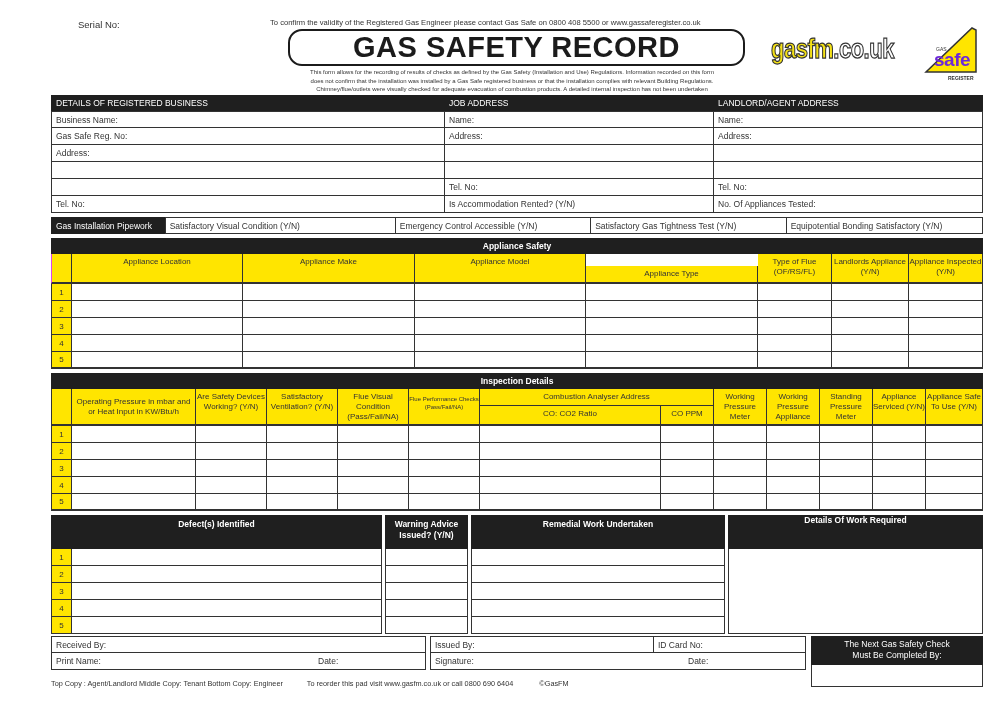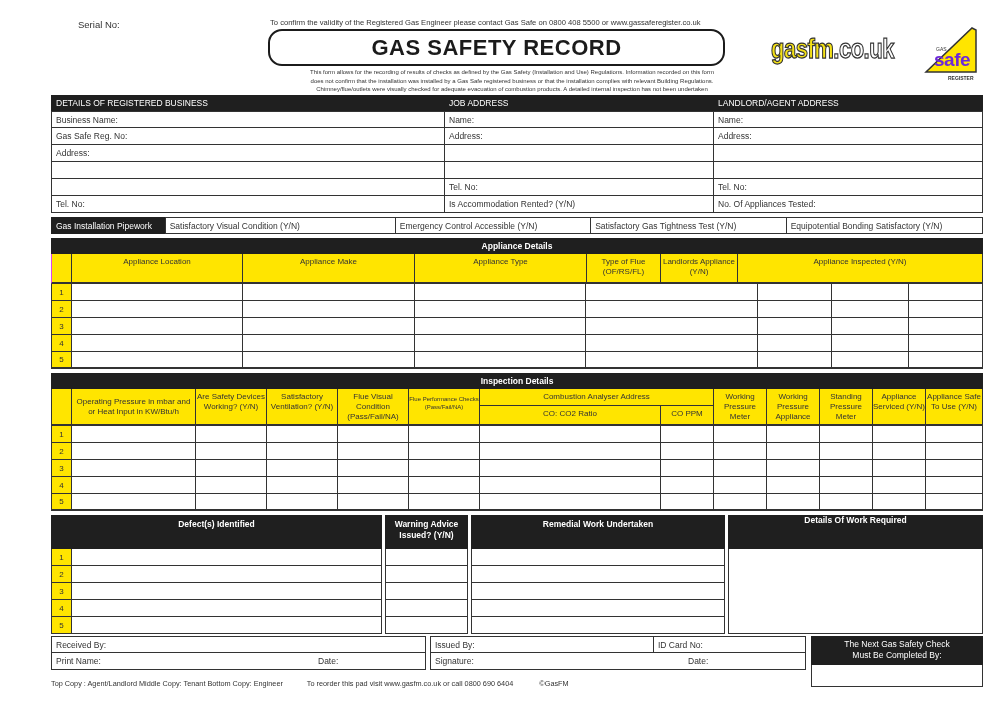--- a/index.html
+++ b/index.html
@@ -1,22 +1,22 @@
 <!DOCTYPE html>
 <html><head>
 <meta charset="utf-8">
 <style>
   * { box-sizing: border-box; margin: 0; padding: 0; }
   html, body { width: 1000px; height: 707px; background: #ffffff; overflow: hidden; }
   body { position: relative; font-family: "Liberation Sans", sans-serif; color: #1f1f1f; }
   .abs { position: absolute; }
   .serial { left: 78px; top: 19px; font-size: 9.5px; color: #333; }
   .confirm { left: 270px; top: 18px; width: 475px; font-size: 7.6px; color: #333; white-space: nowrap; }
-  .title-box { left: 268px; top: 29px; width: 457px; height: 37px; border: 2px solid #1b1b1b; border-radius: 14px;
-    display: flex; align-items: center; justify-content: center; font-weight: bold; font-size: 22px; letter-spacing: 0.5px; color: #1b1b1b; }
+  .title-box { left: 288px; top: 29px; width: 457px; height: 37px; border: 2px solid #1b1b1b; border-radius: 14px;
+    display: flex; align-items: center; justify-content: center; font-weight: bold; font-size: 29px; letter-spacing: 0.5px; color: #1b1b1b; }
   .disclaimer { left: 262px; top: 68px; width: 500px; font-size: 6px; line-height: 8.5px; text-align: center; color: #333; }
   .gasfm-logo { left: 771px; top: 33px; font-size: 22px; font-weight: bold; letter-spacing: -0.5px; font-family: "Liberation Sans", sans-serif; transform: scaleY(1.25); transform-origin: left top; }
   .gasfm-logo .g1 { color: #f5e216; -webkit-text-stroke: 1px #333; }
   .gasfm-logo .g2 { color: #fff; -webkit-text-stroke: 1px #333; }
   .gs-logo { left: 922px; top: 26px; width: 58px; height: 56px; }
 
   .bar { background: #1f1f1f; color: #fff; font-size: 8.5px; }
   .cell { border: 1px solid #333; font-size: 8.5px; color: #333; padding-left: 4px; display: flex; align-items: center; background: #fff; }
   .hdr-y { background: #ffe500; border-right: 1px solid #333; font-size: 8px; text-align: center; color: #333; padding-top: 3px; line-height: 10px; }
   .numcell { background: #ffe500; font-size: 8px; color: #333; display:flex; align-items:center; justify-content:center; border-bottom: 1px solid #333; }
@@ -80,26 +80,27 @@
 </div>
 
 <div class="abs" style="left:51px;top:217px;width:932px;height:17px;display:flex;">
   <div class="bar" style="width:118px;height:17px;display:flex;align-items:center;padding-left:5px;">Gas Installation Pipework</div>
   <div class="cell" style="width:240px;height:17px;">Satisfactory Visual Condition (Y/N)</div>
   <div class="cell" style="width:203px;height:17px;border-left:none;">Emergency Control Accessible (Y/N)</div>
   <div class="cell" style="width:203px;height:17px;border-left:none;">Satisfactory Gas Tightness Test (Y/N)</div>
   <div class="cell" style="width:204px;height:17px;border-left:none;">Equipotential Bonding Satisfactory (Y/N)</div>
 </div>
 
-<div class="abs bar" style="left:51px;top:238px;width:932px;height:16px;text-align:center;font-weight:bold;line-height:16px;">Appliance Details</div>
+<div class="abs bar" style="left:51px;top:238px;width:932px;height:16px;text-align:center;font-weight:bold;line-height:16px;">Appliance Safety</div>
 <div class="abs" style="left:51px;top:254px;width:932px;height:30px;display:flex;border-left:1px solid #d946ef;border-right:1px solid #333;border-bottom:2px solid #333;">
   <div class="hdr-y" style="width:20px;"></div>
   <div class="hdr-y" style="width:171px;">Appliance Location</div>
   <div class="hdr-y" style="width:172px;">Appliance Make</div>
-  <div class="hdr-y" style="width:172px;">Appliance Type</div>
+  <div class="hdr-y" style="width:171px;">Appliance Model</div>
+  <div class="hdr-y" style="width:172px;margin-top:12px;">Appliance Type</div>
   <div class="hdr-y" style="width:74px;">Type of Flue (OF/RS/FL)</div>
   <div class="hdr-y" style="width:77px;">Landlords Appliance (Y/N)</div>
   <div class="hdr-y" style="flex:1;border-right:none;">Appliance Inspected (Y/N)</div>
 </div>
 <div class="abs" style="left:51px;top:284px;width:932px;">
   <div style="display:flex;height:17px;border-left:1px solid #333;border-right:1px solid #333;border-bottom:1px solid #333;">
     <div class="numcell" style="width:20px;border-right:1px solid #333;border-bottom:none;">1</div>
     <div style="width:171px;border-right:1px solid #333;"></div>
     <div style="width:172px;border-right:1px solid #333;"></div>
     <div style="width:171px;border-right:1px solid #333;"></div>

